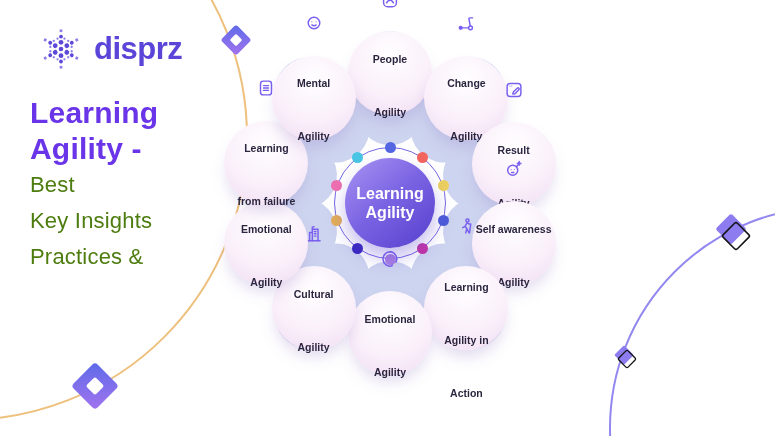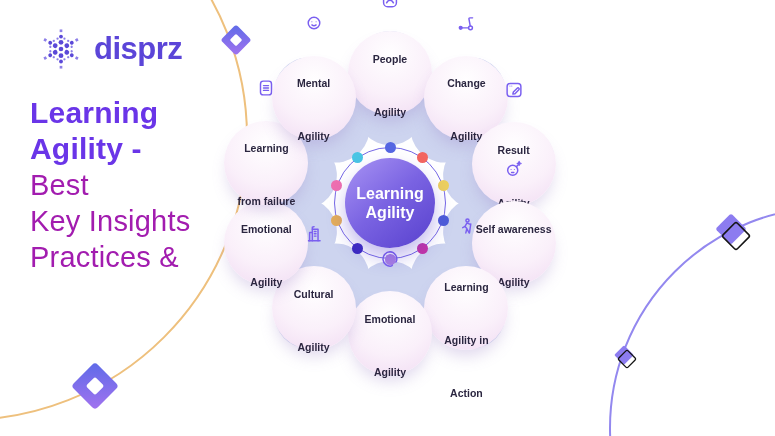--- a/index.html
+++ b/index.html
@@ -6,21 +6,21 @@
   .canvas{position:relative;width:775px;height:436px;overflow:hidden;background:#ffffff;
           font-family:"Liberation Sans","DejaVu Sans",sans-serif;padding-left:28px;}
   .decor{position:absolute;left:0;top:0;z-index:0;}
   
   .brand{position:absolute;left:38px;top:26px;display:flex;align-items:center;gap:10px;z-index:2;}
   .brand .logo-text{font-size:31px;font-weight:800;color:#5b45d8;letter-spacing:-0.5px;}
   
   .title{position:absolute;left:30px;top:95px;z-index:2;line-height:36px;}
   .title .accent span, .title .plain span{display:block;white-space:nowrap;}
   .title .accent{font-size:30px;font-weight:800;color:#6a35e8;letter-spacing:.2px;}
-  .title .plain{font-size:29px;font-weight:500;color:#a21caf;letter-spacing:.2px;}
+  .title .plain{font-size:22px;font-weight:500;color:#4d7c0f;letter-spacing:.2px;}
   
   .diagram{position:absolute;left:0;top:0;width:775px;height:436px;z-index:1;}
   .petal{position:absolute;width:68px;height:114px;border-radius:34px;background:#cdd4ef;z-index:1;}
   .p0{left:356px;top:31px;transform:rotate(0deg);}
   .p1{left:423.6px;top:53px;transform:rotate(36deg);}
   .p2{left:465.4px;top:110.5px;transform:rotate(72deg);}
   .p3{left:465.4px;top:181.5px;transform:rotate(108deg);}
   .p4{left:423.6px;top:239px;transform:rotate(144deg);}
   .p5{left:356px;top:261px;transform:rotate(180deg);}
   .p6{left:288.4px;top:239px;transform:rotate(216deg);}

